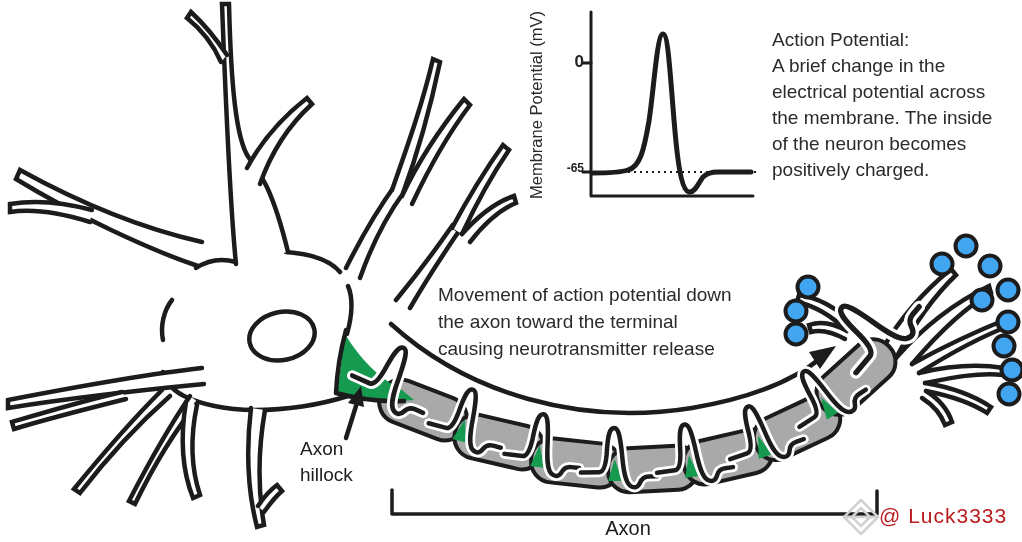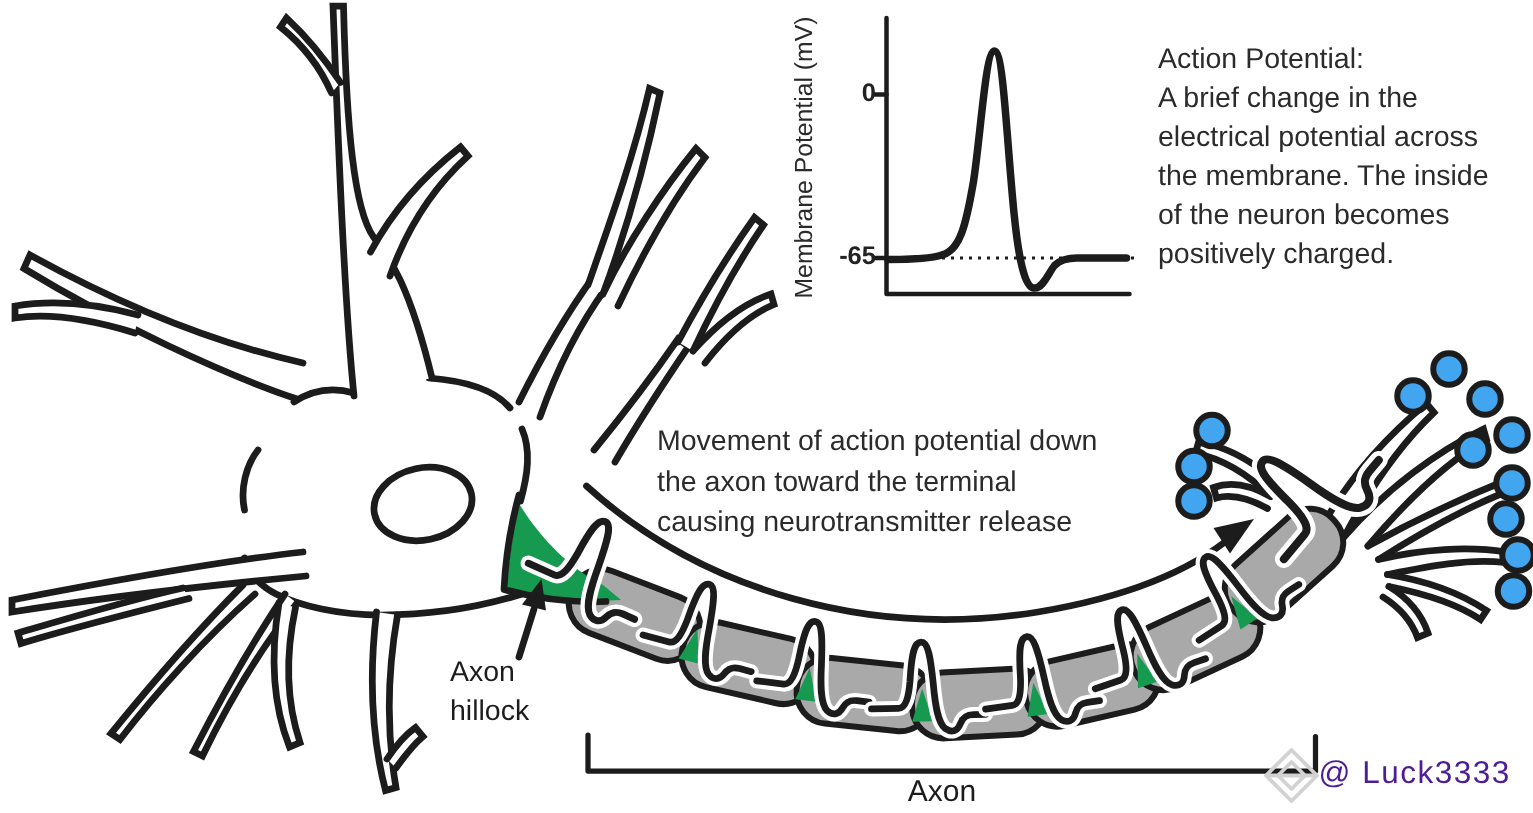--- a/index.html
+++ b/index.html
@@ -5,26 +5,26 @@
   html,body{margin:0;padding:0;background:#fff;}
   .stage{
     position:relative;width:1022px;height:542px;background:#fff;overflow:hidden;
     font-family:"Liberation Sans","DejaVu Sans",sans-serif;color:#242424;
   }
   .stage svg{position:absolute;left:0;top:0;}
   .txt{position:absolute;white-space:pre-line;}
   .ylabel{left:527px;top:201px;width:192px;transform:rotate(-90deg);transform-origin:0 0;
           text-align:center;font-size:16.5px;color:#2a2a2a;white-space:nowrap;}
   .tick0{left:562px;top:52px;width:22px;text-align:right;font-size:17px;font-weight:bold;color:#222;}
-  .tick65{left:548px;top:161px;width:36px;text-align:right;font-size:17px;font-weight:bold;color:#222;}
+  .tick65{left:548px;top:161px;width:36px;text-align:right;font-size:12px;font-weight:bold;color:#222;}
   .ap-note{left:772px;top:27px;width:254px;font-size:19px;line-height:26px;color:#2b2b2b;}
   .movement-note{left:438px;top:281px;width:382px;text-align:left;font-size:19px;line-height:27px;color:#2b2b2b;}
   .hillock-label{left:300px;top:436px;font-size:19px;line-height:26px;color:#1c1c1c;}
   .axon-label{left:558px;top:517px;width:140px;text-align:center;font-size:20px;color:#1c1c1c;}
-  .watermark{left:879px;top:504px;font-size:21px;color:#4c1d95;letter-spacing:1px;white-space:nowrap;}
+  .watermark{left:879px;top:504px;font-size:21px;color:#b91c1c;letter-spacing:1px;white-space:nowrap;}
 
   .ink{stroke:#1c1c1c;fill:none;stroke-linecap:round;stroke-linejoin:round;}
   .w45{stroke-width:4.5;}
   .w3{stroke-width:3;}
   .sliver{fill:#ffffff;stroke:#1c1c1c;stroke-width:4.5;stroke-linejoin:miter;stroke-miterlimit:8;stroke-linecap:round;}
   .spike-casing{stroke:#ffffff;stroke-width:10;fill:none;stroke-linecap:round;stroke-linejoin:round;}
   .spike-line{stroke:#1c1c1c;stroke-width:4.5;fill:none;stroke-linecap:round;stroke-linejoin:round;}
   .green{fill:#169a50;}
   .wm-icon{stroke:#d2d2d2;stroke-width:2.5;fill:none;stroke-linejoin:round;}
 </style>

